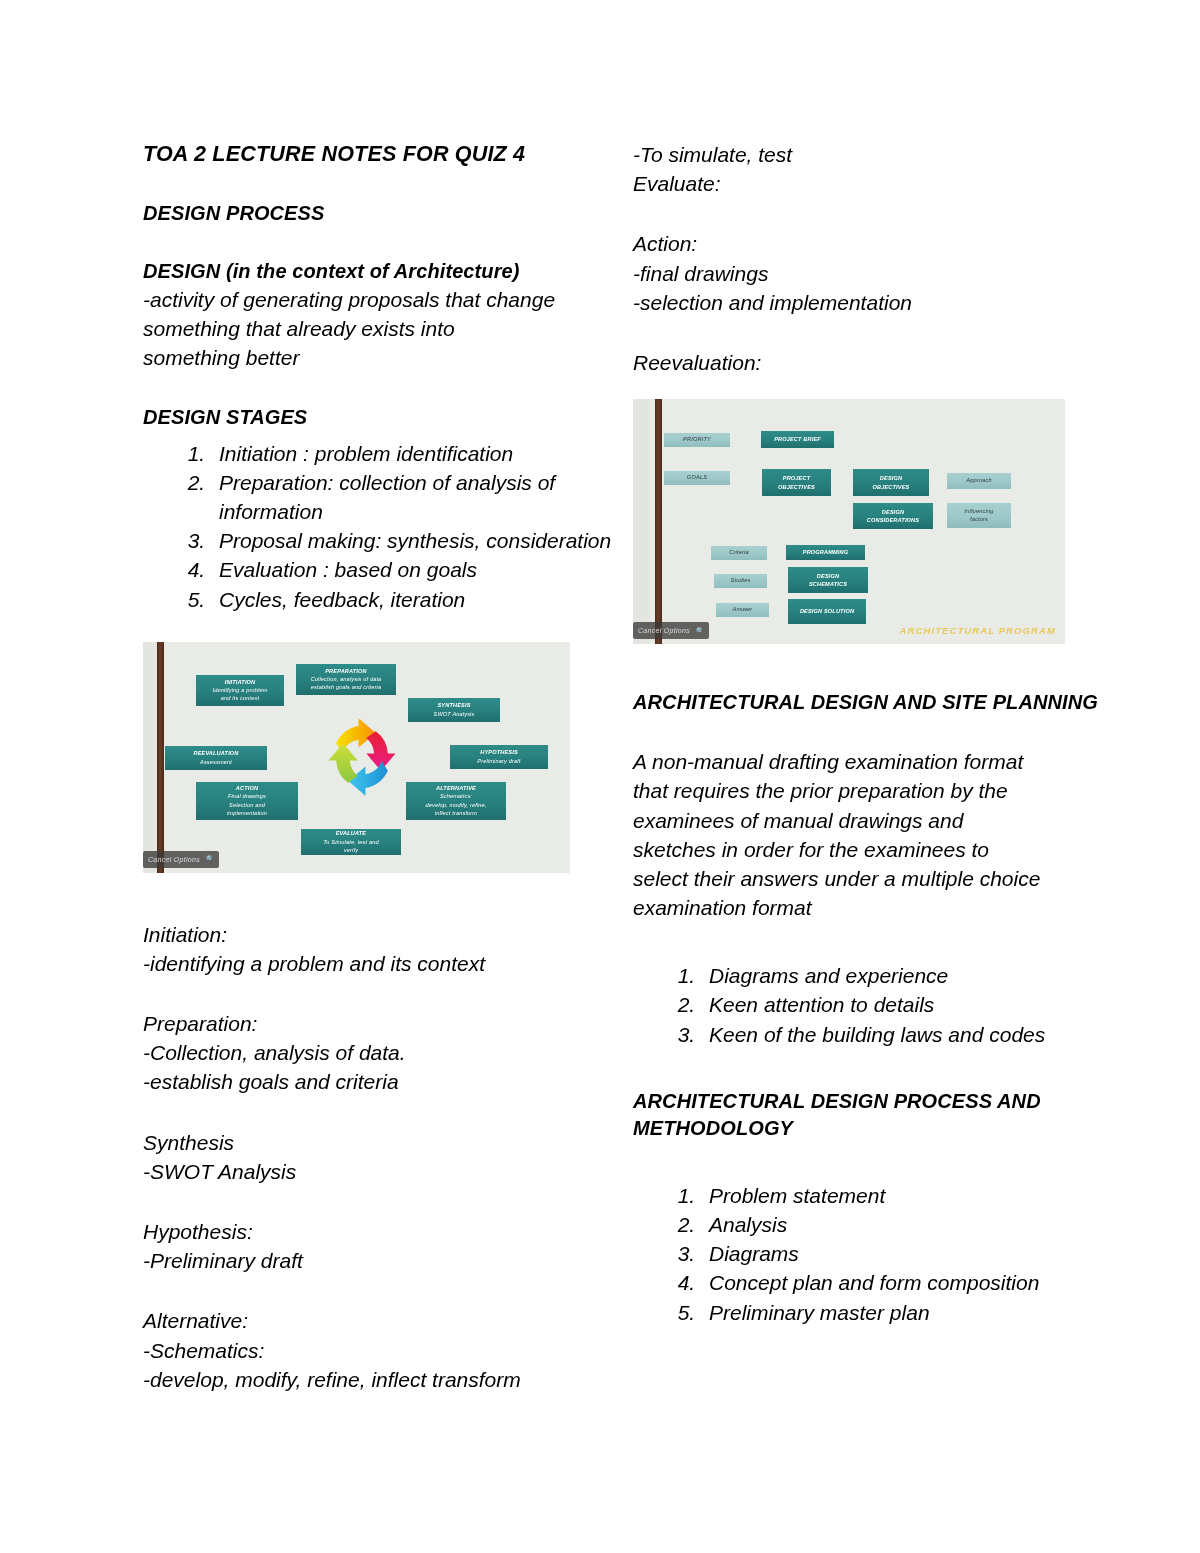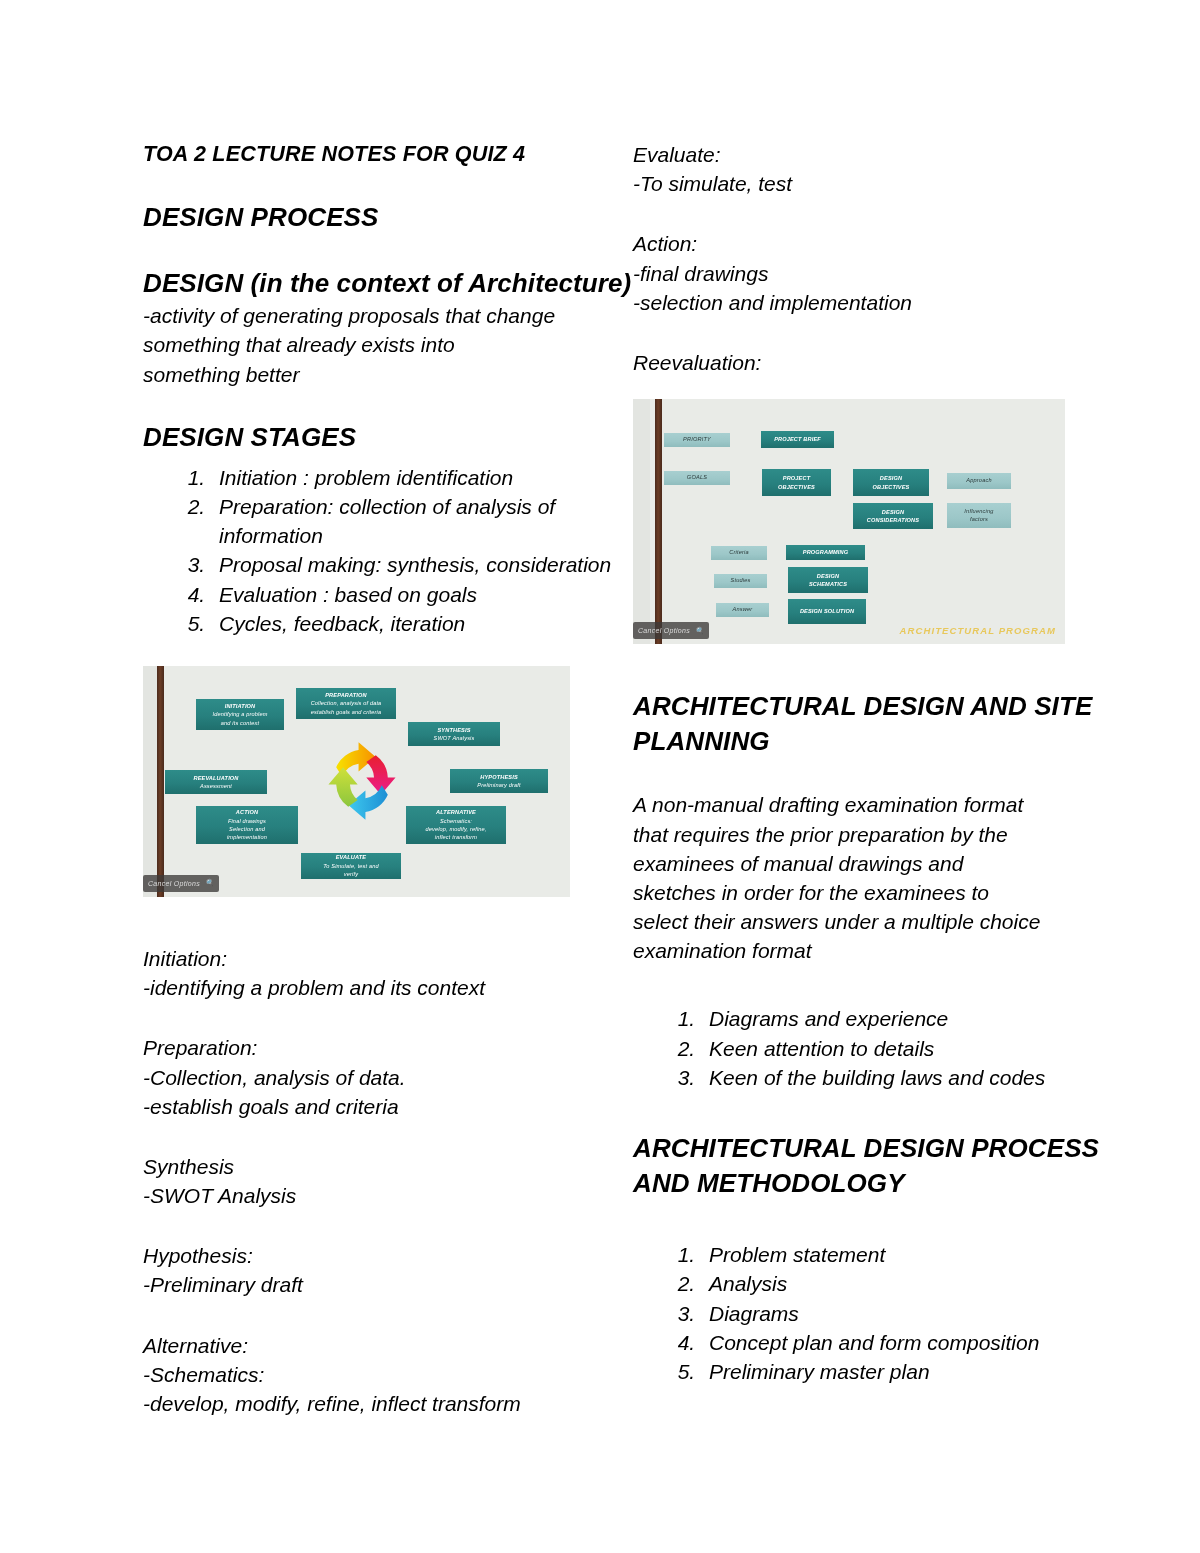--- a/index.html
+++ b/index.html
@@ -38,21 +38,21 @@
 
   
   .h-title {
     font-size: 21.5px;
     font-weight: bold;
     letter-spacing: 0.2px;
     line-height: 1.35;
     margin: 0;
   }
   .h-sec {
-    font-size: 26px;
+    font-size: 20px;
     font-weight: bold;
     letter-spacing: 0.1px;
     line-height: 1.35;
     margin: 0;
   }
   p.body, .body {
     font-size: 21px;
     line-height: 1.39;
     margin: 0;
     font-weight: normal;
@@ -325,22 +325,22 @@
       <div class="body">Alternative:</div>
       <div class="body">-Schematics:</div>
       <div class="body">-develop, modify, refine, inflect transform</div>
 
     </div>
 
     <div class="col col-right">
 
       <div style="height:140px"></div>
 
+      <div class="body">-To simulate, test</div>
       <div class="body">Evaluate:</div>
-      <div class="body">-To simulate, test</div>
 
       <div class="spacer-lg"></div>
 
       <div class="body">Action:</div>
       <div class="body">-final drawings</div>
       <div class="body">-selection and implementation</div>
 
       <div class="spacer-lg"></div>
 
       <div class="body">Reevaluation:</div>

